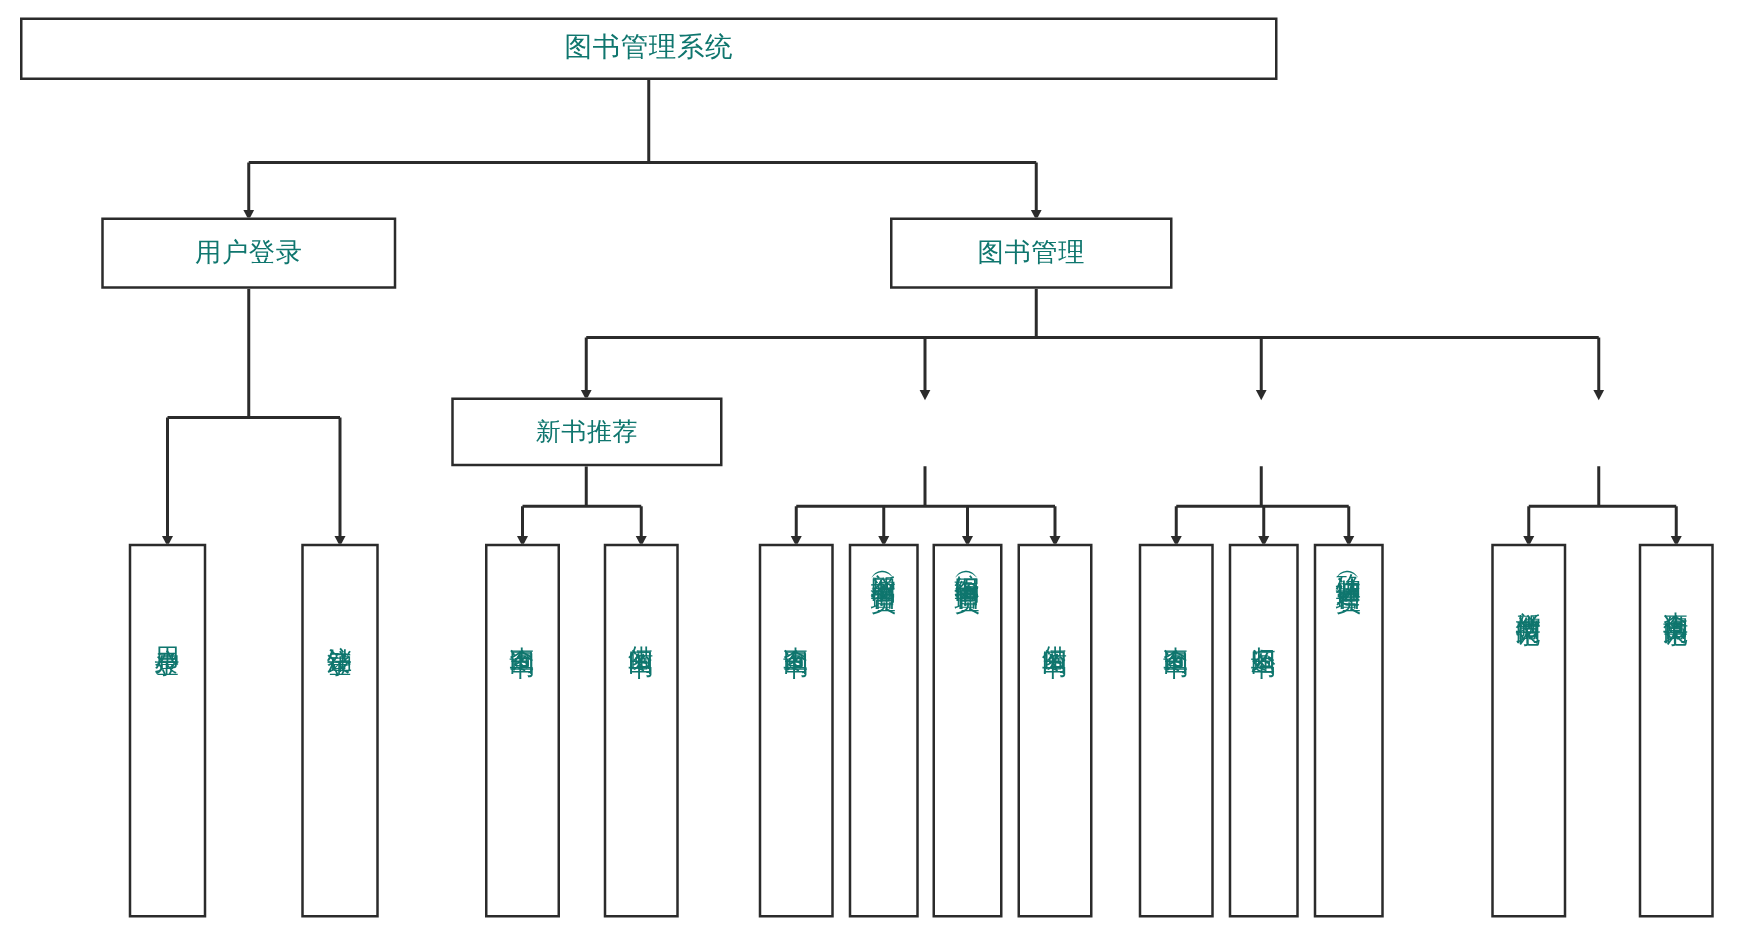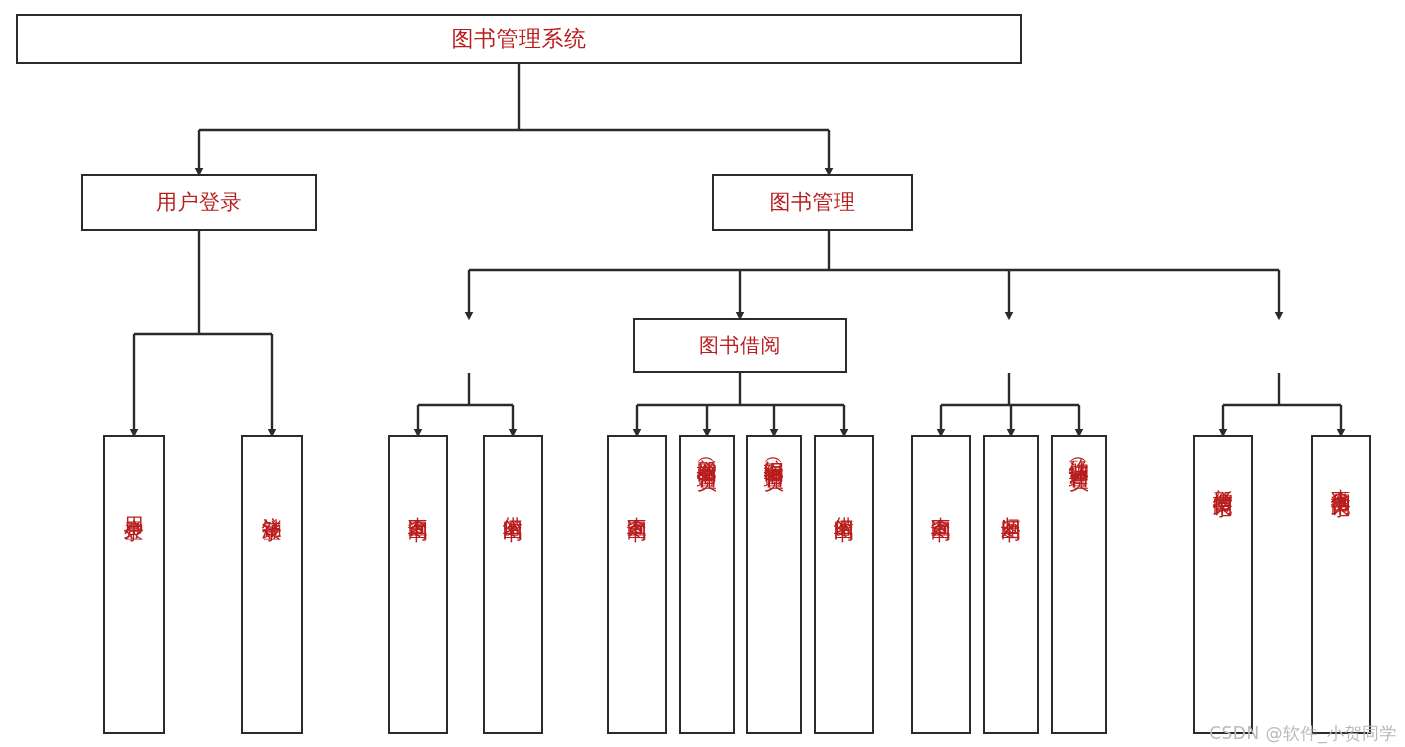--- a/index.html
+++ b/index.html
@@ -32,21 +32,21 @@
     background: #ffffff;
     border: 2px solid #2b2b2b;
     display: flex;
     align-items: center;
     justify-content: center;
     z-index: 2;
   }
   .node-label {
     font-size: 21px;
     line-height: 1.15;
-    color: #b91c1c;
+    color: #0f766e;
     letter-spacing: 0.5px;
     white-space: nowrap;
     text-align: center;
   }
   .node.root .node-label { font-size: 22px; }
   .node.level2 .node-label { font-size: 21px; }
   .node.level3 .node-label { font-size: 20px; }
 
   
   .node.leaf {
@@ -134,28 +134,28 @@
   </svg>
 
   <div class="node root" style="left: 16px; top: 14px; width: 1006px; height: 50px;">
     <span class="node-label">图书管理系统</span>
   </div>
 
   <div class="node level2" style="left: 81px; top: 174px; width: 236px; height: 57px;">
     <span class="node-label">用户登录</span>
   </div>
 
-  <div class="node level2" style="left: 712px; top: 174px; width: 201px; height: 57px;">
+  <div class="node level2" style="left: 712px; top: 174px; width: 226px; height: 57px;">
     <span class="node-label">图书管理</span>
   </div>
 
+  <div class="node level3" style="left: 361px; top: 318px; width: 217px; height: 55px;">
+    <span class="node-label">新书推荐</span>
+  </div>
 
-  <div class="node level3" style="left: 633px; top: 318px; width: 214px; height: 55px;">
-    <span class="node-label">图书借阅</span>
-  </div>
 
 
 
   <div id="leaf-container">
       <div class="node leaf short" style="left: 103px; top: 435px; width: 62px; height: 299px;">
         <span class="node-label">用户登录</span>
       </div>
       <div class="node leaf short" style="left: 241px; top: 435px; width: 62px; height: 299px;">
         <span class="node-label">注销登录</span>
       </div>
@@ -187,14 +187,13 @@
         <span class="node-label">确认归还（管理员）</span>
       </div>
       <div class="node leaf mid" style="left: 1193px; top: 435px; width: 60px; height: 299px;">
         <span class="node-label">新增借阅记录</span>
       </div>
       <div class="node leaf mid" style="left: 1311px; top: 435px; width: 60px; height: 299px;">
         <span class="node-label">查询借阅记录</span>
       </div>
     </div>
 
-  <div class="watermark">CSDN @软件_小贺同学</div>
 </div>
 
 </body></html>

